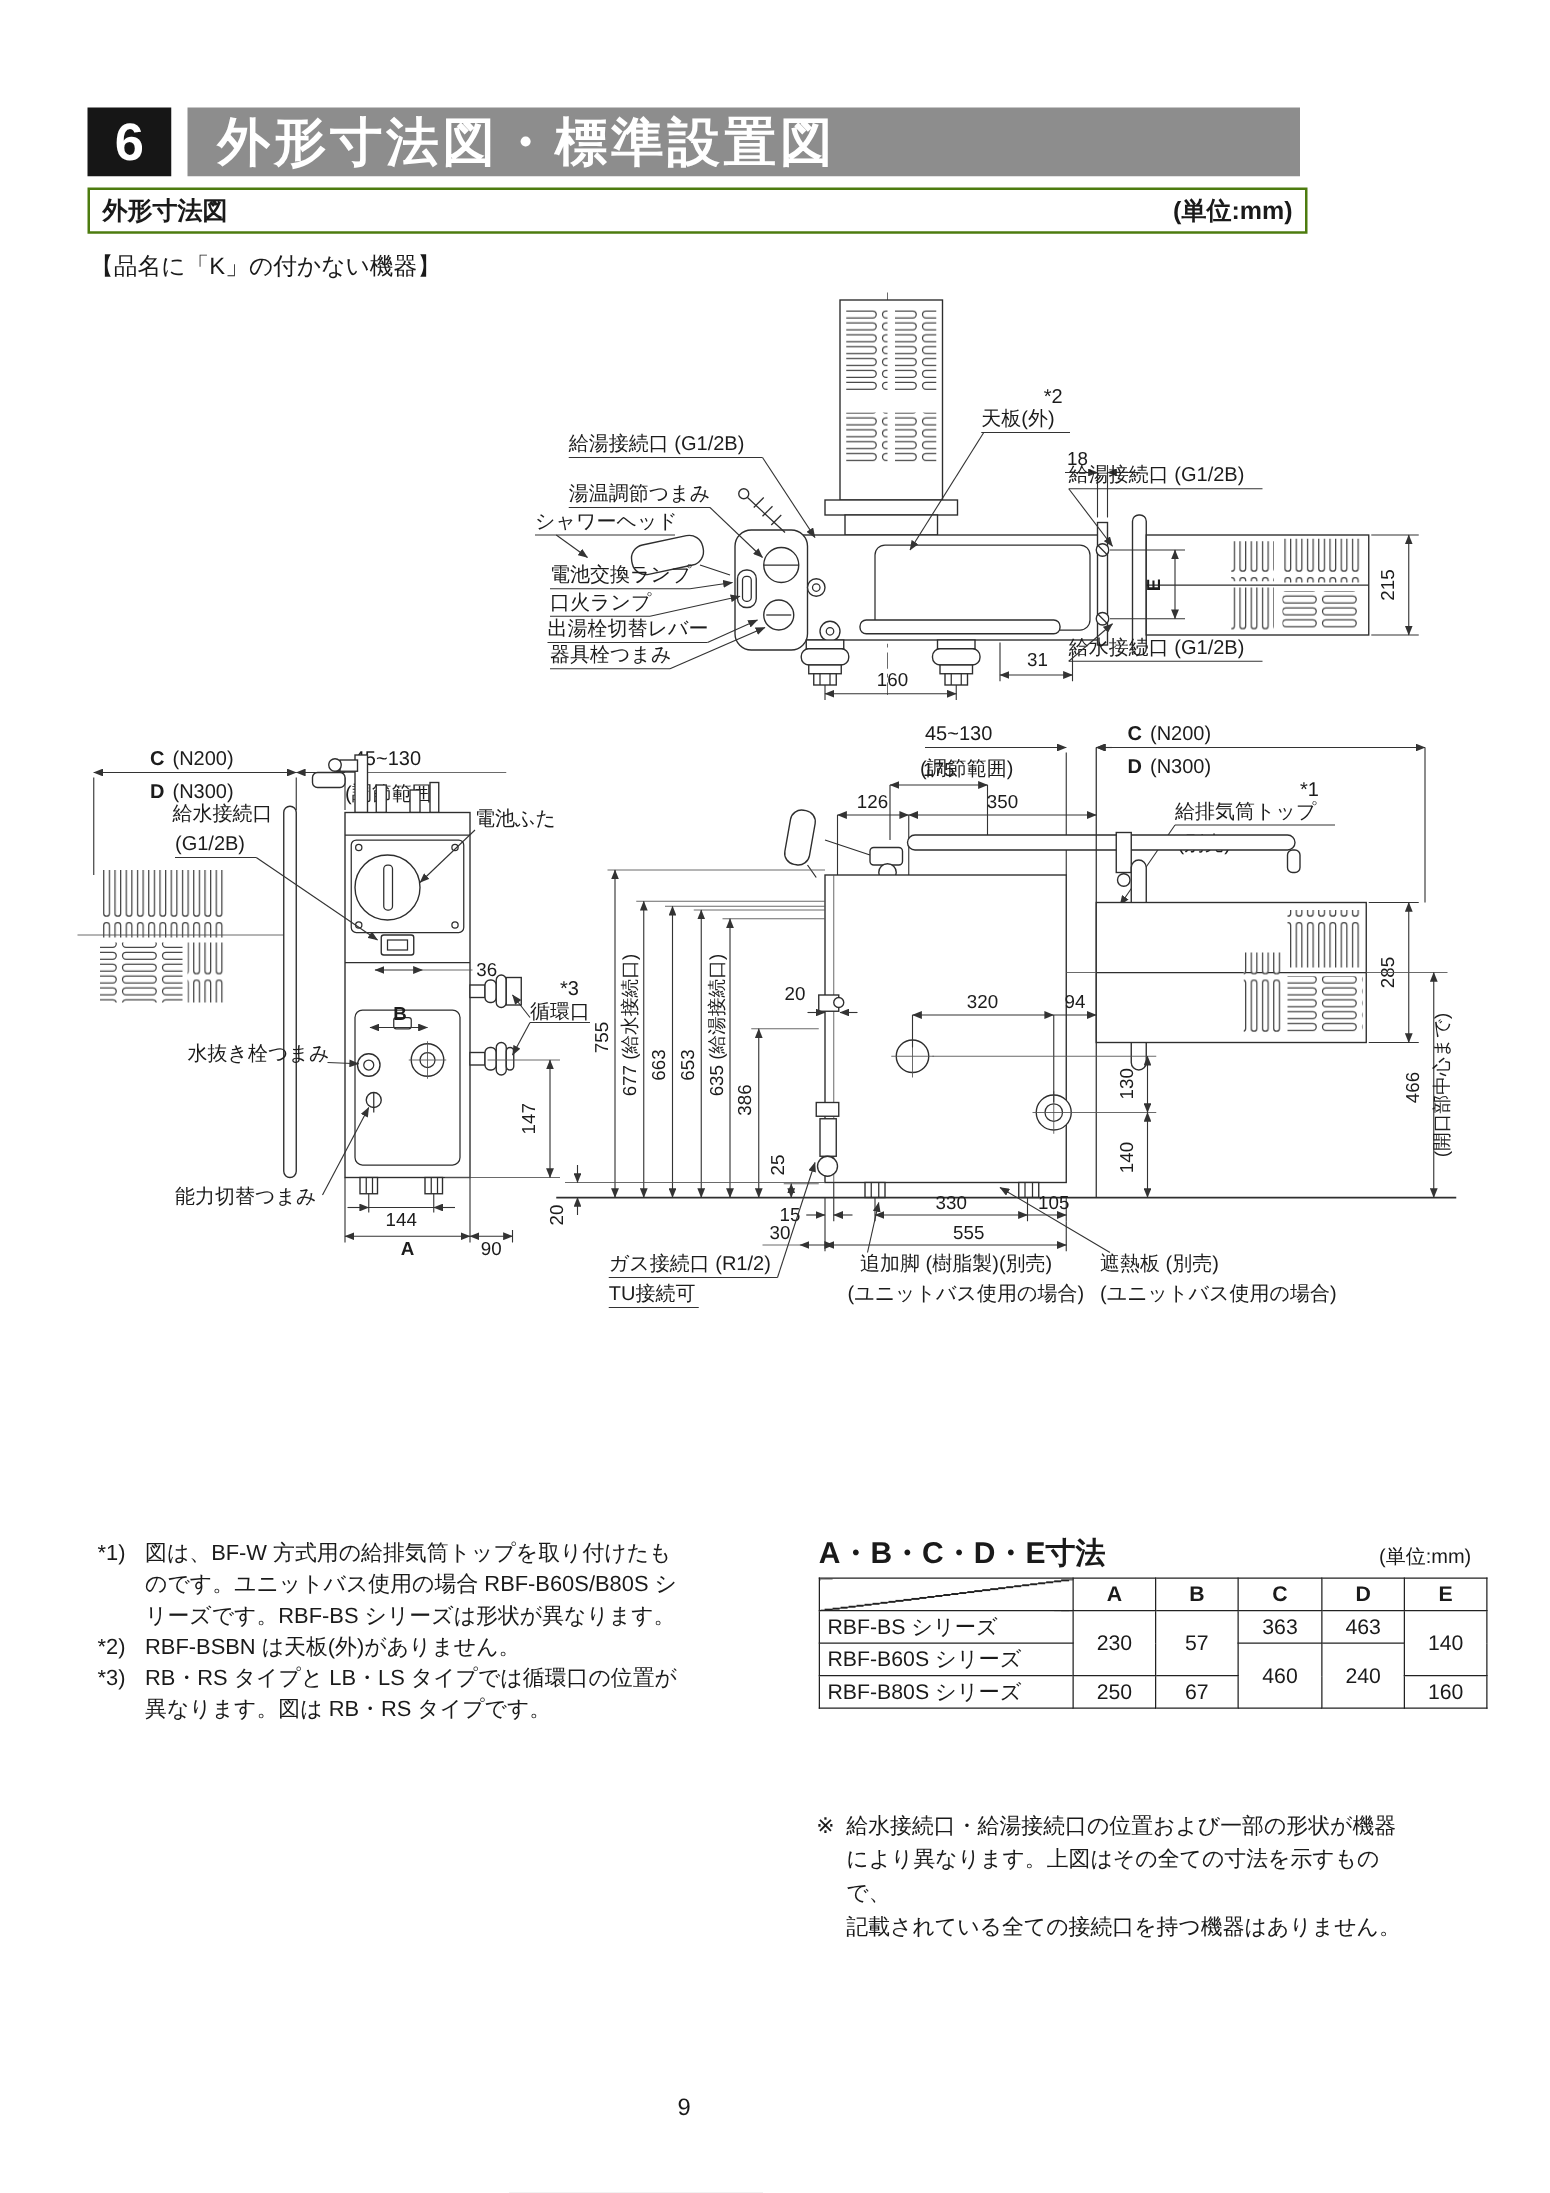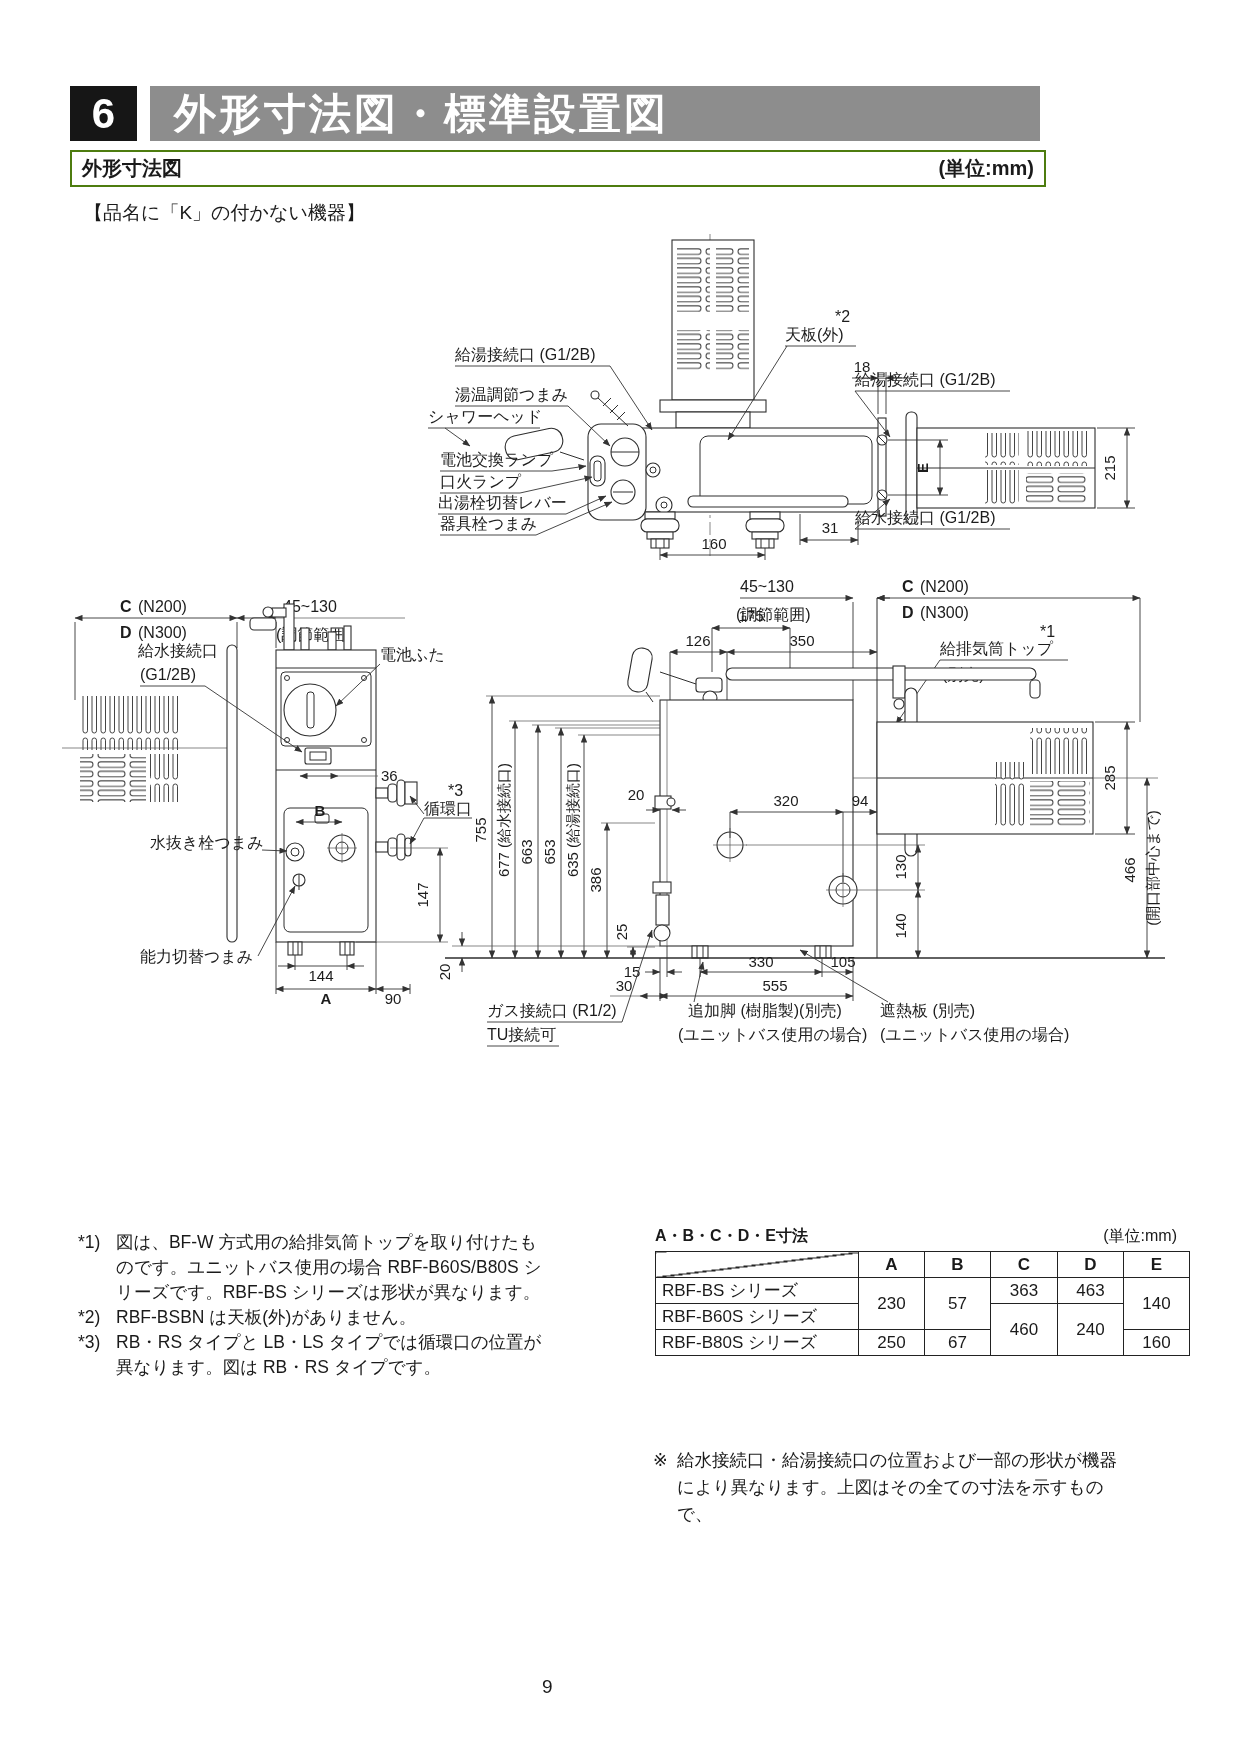--- a/index.html
+++ b/index.html
@@ -5,29 +5,29 @@
   html,body{margin:0;padding:0;background:#e8e8e8;}
   #page{position:relative;width:1240px;height:1754px;background:#fff;margin:0 auto;
         font-family:"Liberation Sans","DejaVu Sans",sans-serif;color:#1a1a1a;overflow:hidden;}
   .abs{position:absolute;}
   #chapter-box{left:70px;top:86px;width:67px;height:55px;background:#161616;color:#fff;
                font-size:42px;font-weight:bold;text-align:center;line-height:55px;}
   #title-bar{left:150px;top:86px;width:890px;height:55px;background:#8d8d8d;color:#fff;
              font-size:42px;font-weight:bold;line-height:55px;padding-left:24px;box-sizing:border-box;letter-spacing:3px;}
   #subheader{left:70px;top:150px;width:976px;height:37px;border:2px solid #4d7c0f;box-sizing:border-box;
              display:flex;justify-content:space-between;align-items:center;padding:0 10px;font-size:20px;font-weight:bold;}
-  #variant{left:84px;top:200px;font-size:19px;}
+  #variant{left:72px;top:200px;font-size:19px;}
   
   #footnotes{left:78px;top:1230px;width:500px;font-size:17.5px;line-height:25px;}
   .fn-line{display:flex;}
   .fn-ref{width:38px;flex:0 0 38px;}
   
   #dim-table-wrap{left:655px;top:1226px;width:522px;}
   #dim-table-head{display:flex;justify-content:space-between;align-items:baseline;margin-bottom:4px;}
-  #dim-table-title{font-size:16px;font-weight:bold;}
+  #dim-table-title{font-size:24px;font-weight:bold;}
   #dim-table-unit{font-size:16px;}
   table.dims{border-collapse:collapse;width:522px;table-layout:fixed;}
   table.dims td,table.dims th{border:1.4px solid #222;font-size:17px;font-weight:normal;
         height:25px;padding:0;text-align:center;vertical-align:middle;}
   table.dims .name{text-align:left;padding-left:6px;width:196px;margin-left:44px;}
   table.dims .colA,.colB,.colD,.colE{width:65px;}
   table.dims .colC{width:66px;}
   .diag{background:linear-gradient(to bottom right,transparent 48.5%,#222 48.5%,#222 51.5%,transparent 51.5%);}
   
   #note{left:653px;top:1447px;width:480px;font-size:17.5px;line-height:27px;display:flex;}
@@ -600,17 +600,18 @@
       </tr>
     </tbody>
       </table>
   </div>
 
   <div id="note" class="abs">
     <span class="mark">※</span>
     <div>
       <div>給水接続口・給湯接続口の位置および一部の形状が機器</div>
       <div>により異なります。上図はその全ての寸法を示すもので、</div>
+      <div>記載されている全ての接続口を持つ機器はありません。</div>
     </div>
   </div>
 
   <div id="page-num" class="abs">9</div>
 </div>
 
 </body></html>

